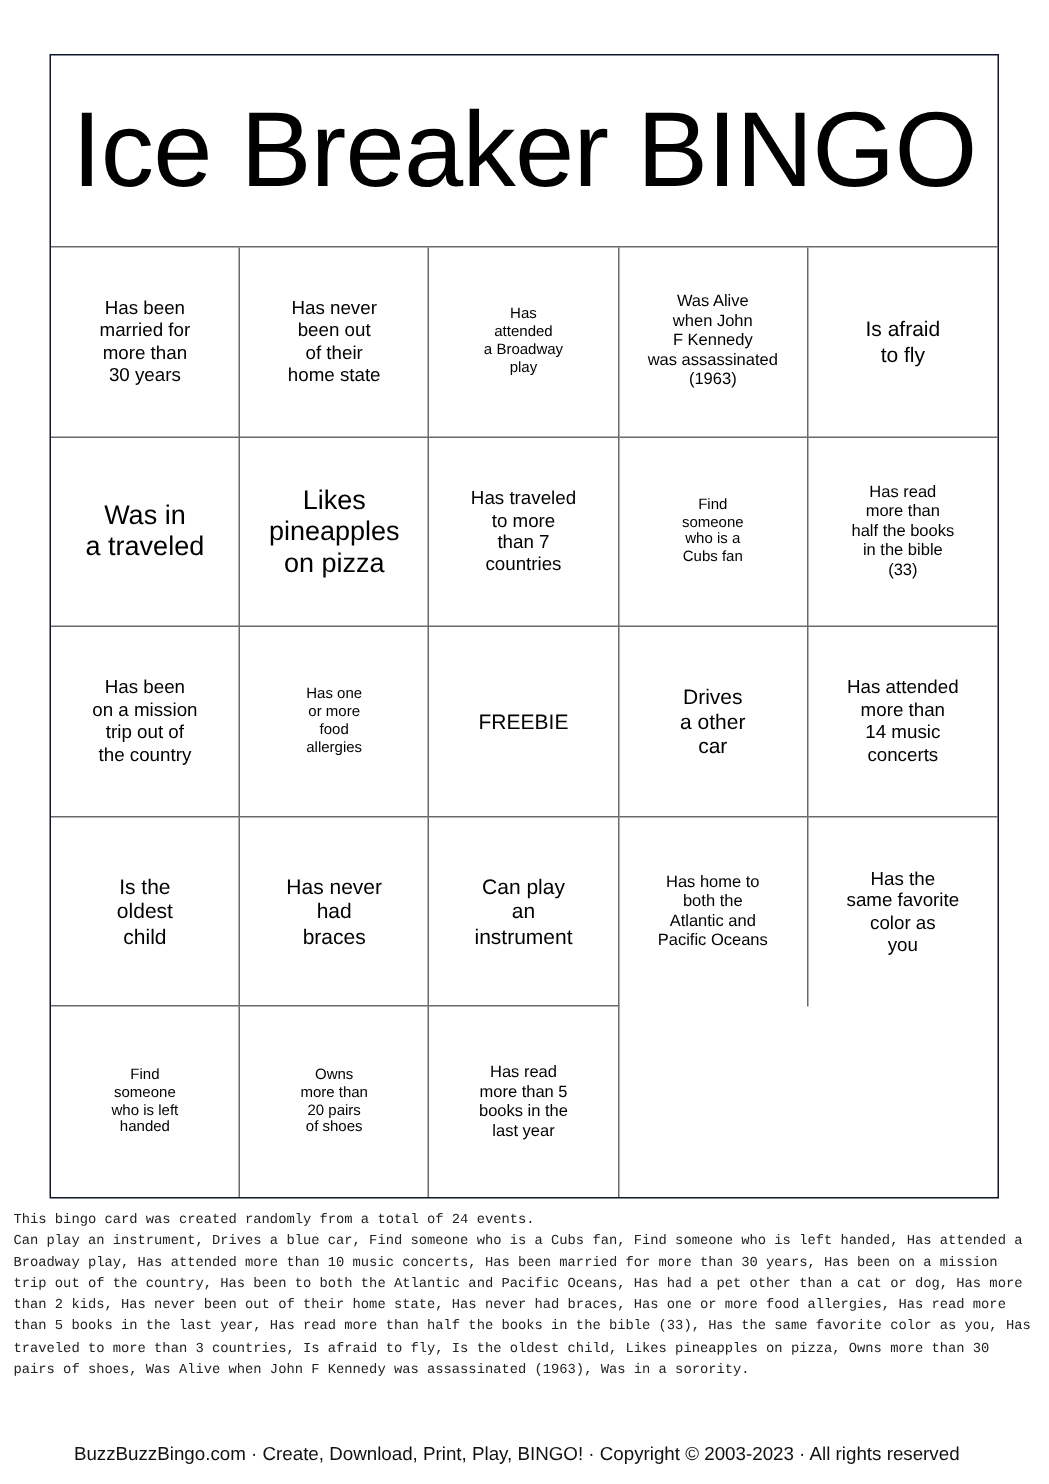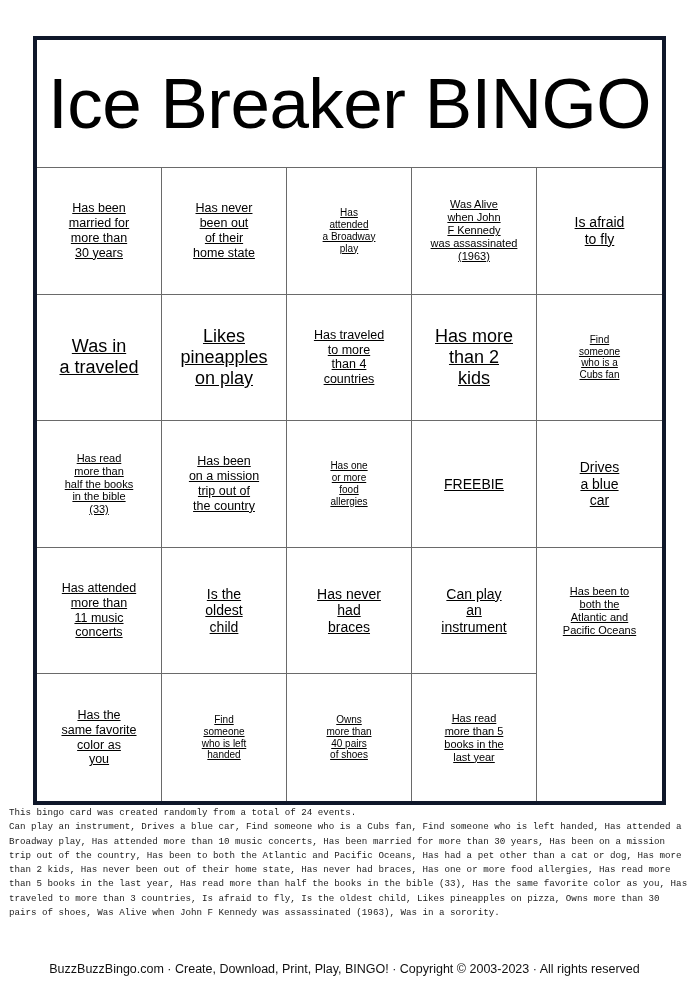--- a/index.html
+++ b/index.html
@@ -1,19 +1,19 @@
 <!DOCTYPE html>
 <html><head>
 <meta charset="utf-8">
 <style>
   html, body { margin: 0; padding: 0; background: #ffffff; }
   body { width: 699px; height: 989px; position: relative; overflow: hidden; font-family: "Liberation Sans", sans-serif; color: #000; }
-  .card { position: absolute; left: 33px; top: 36px; width: 633px; border: 4px solid #0f172a; box-sizing: border-box; }
+  .card { position: absolute; left: 33px; top: 36px; width: 633px; border: 1px solid #0f172a; box-sizing: border-box; }
   .title { height: 127px; display: flex; align-items: center; justify-content: center; border-bottom: 1px solid #6a6a6a; font-size: 71px; letter-spacing: -0.5px; }
-  .grid { display: grid; grid-template-columns: repeat(5, 1fr); grid-auto-rows: 126.6px; text-decoration: underline; }
+  .grid { display: grid; grid-template-columns: repeat(5, 1fr); grid-auto-rows: 126.6px; }
   .cell { border-right: 1px solid #6a6a6a; border-bottom: 1px solid #6a6a6a; display: flex; align-items: center; justify-content: center; text-align: center; padding: 4px; box-sizing: border-box; line-height: 1.18; white-space: pre-line; }
   .cell:nth-child(5n) { border-right: none; }
   .cell.lastrow { border-bottom: none; }
   .s11 { font-size: 11px; }
   .s12 { font-size: 12.5px; }
   .s14 { font-size: 10px; }
   .s17 { font-size: 14px; }
   .s18 { font-size: 18px; }
   .info { position: absolute; left: 9px; top: 806px; width: 680px; font-size: 9.2px; line-height: 14.3px; color: #222; font-family: Liberation Mono, monospace; }
   .footer { position: absolute; left: 0; top: 962px; width: 689px; text-align: center; font-size: 12.5px; color: #111; }
@@ -40,77 +40,74 @@
 when John
 F Kennedy
 was assassinated
 (1963)</div>
       <div class="cell s17">Is afraid
 to fly</div>
       <div class="cell s18">Was in
 a traveled</div>
       <div class="cell s18">Likes
 pineapples
-on play</div>
+on pizza</div>
       <div class="cell s12">Has traveled
 to more
-than 4
+than 7
 countries</div>
-      <div class="cell s18">Has more
-than 2
-kids</div>
       <div class="cell s14">Find
 someone
 who is a
 Cubs fan</div>
       <div class="cell s11">Has read
 more than
 half the books
 in the bible
 (33)</div>
       <div class="cell s12">Has been
 on a mission
 trip out of
 the country</div>
       <div class="cell s14">Has one
 or more
 food
 allergies</div>
       <div class="cell s17">FREEBIE</div>
       <div class="cell s17">Drives
-a blue
+a other
 car</div>
       <div class="cell s12">Has attended
 more than
-11 music
+14 music
 concerts</div>
       <div class="cell s17">Is the
 oldest
 child</div>
       <div class="cell s17">Has never
 had
 braces</div>
       <div class="cell s17">Can play
 an
 instrument</div>
-      <div class="cell s11 lastrow">Has been to
+      <div class="cell s11 lastrow">Has home to
 both the
 Atlantic and
 Pacific Oceans</div>
       <div class="cell s12 lastrow">Has the
 same favorite
 color as
 you</div>
       <div class="cell s14 lastrow">Find
 someone
 who is left
 handed</div>
       <div class="cell s14 lastrow">Owns
 more than
-40 pairs
+20 pairs
 of shoes</div>
       <div class="cell s11 lastrow">Has read
 more than 5
 books in the
 last year</div>
     </div>
 </div>
 
 <div class="info">
   <div>This bingo card was created randomly from a total of 24 events.</div>

